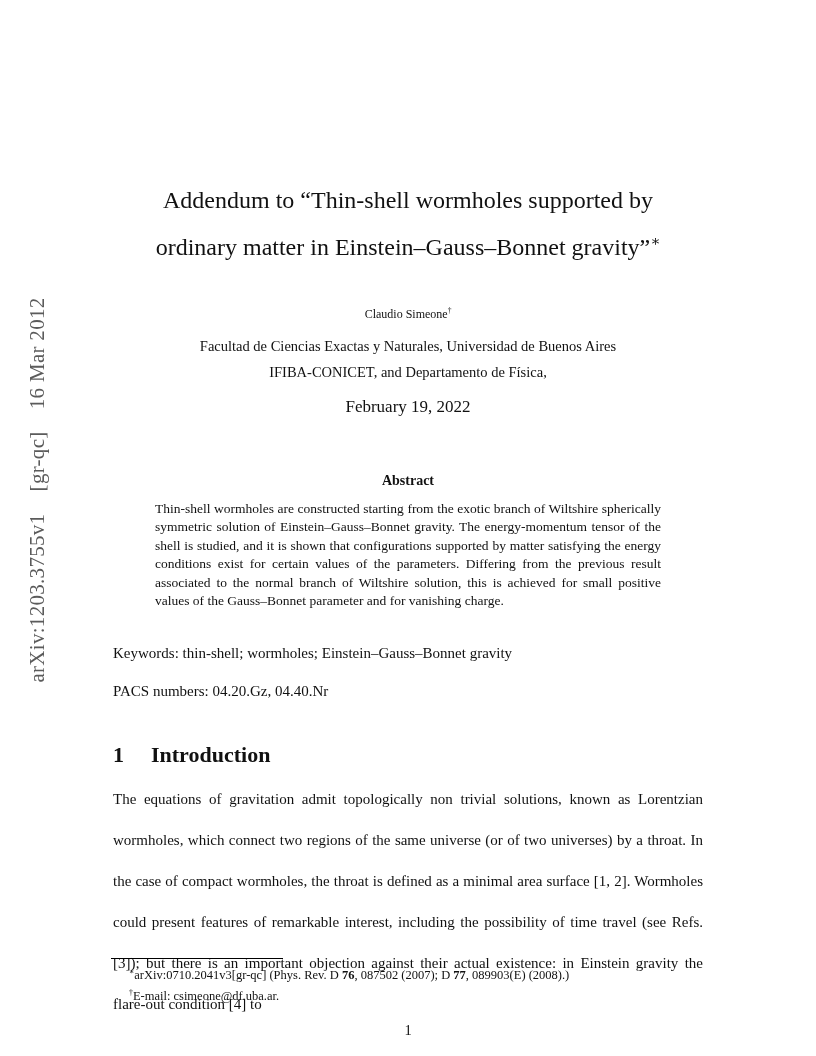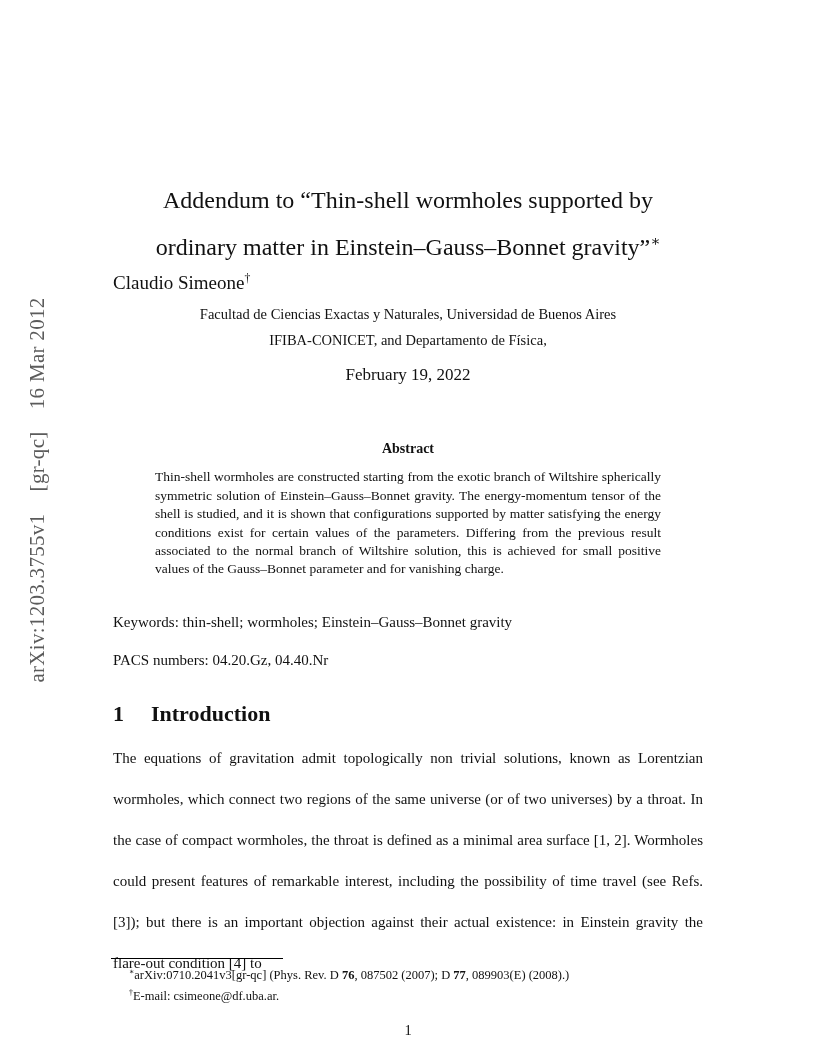--- a/index.html
+++ b/index.html
@@ -33,37 +33,37 @@
   .title {
     padding-top: 172px;
     text-align: center;
     font-size: 24px;
     font-weight: 400;
     line-height: 41px;
   }
 
   sup { font-size: 62%; }
 
-  .author { margin-top: 0; font-size: 19px; line-height: 21px; }
+  .author { margin-top: 32px; text-align: center; font-size: 12px; line-height: 21px; }
   .affiliation { margin-top: 8px; text-align: center; font-size: 14.5px; line-height: 26px; }
   .date { margin-top: 12px; text-align: center; font-size: 17px; }
 
   .abstract-heading { margin-top: 56px; text-align: center; font-size: 14px; font-weight: bold; }
   .abstract-body {
     margin-top: 11px;
     padding: 0 42px;
     font-size: 13.5px;
     line-height: 18.4px;
     text-align: justify;
   }
 
   .keywords { margin-top: 35px; font-size: 15px; }
   .pacs { margin-top: 21px; font-size: 15px; }
 
-  .section-heading { margin-top: 32px; font-size: 22px; font-weight: bold; }
+  .section-heading { margin-top: 42px; font-size: 22px; font-weight: bold; }
   .section-number { margin-right: 27px; }
 
   .body-paragraph {
     margin-top: 11px;
     font-size: 15px;
     line-height: 41px;
     text-align: justify;
   }
 
   .footnotes {

